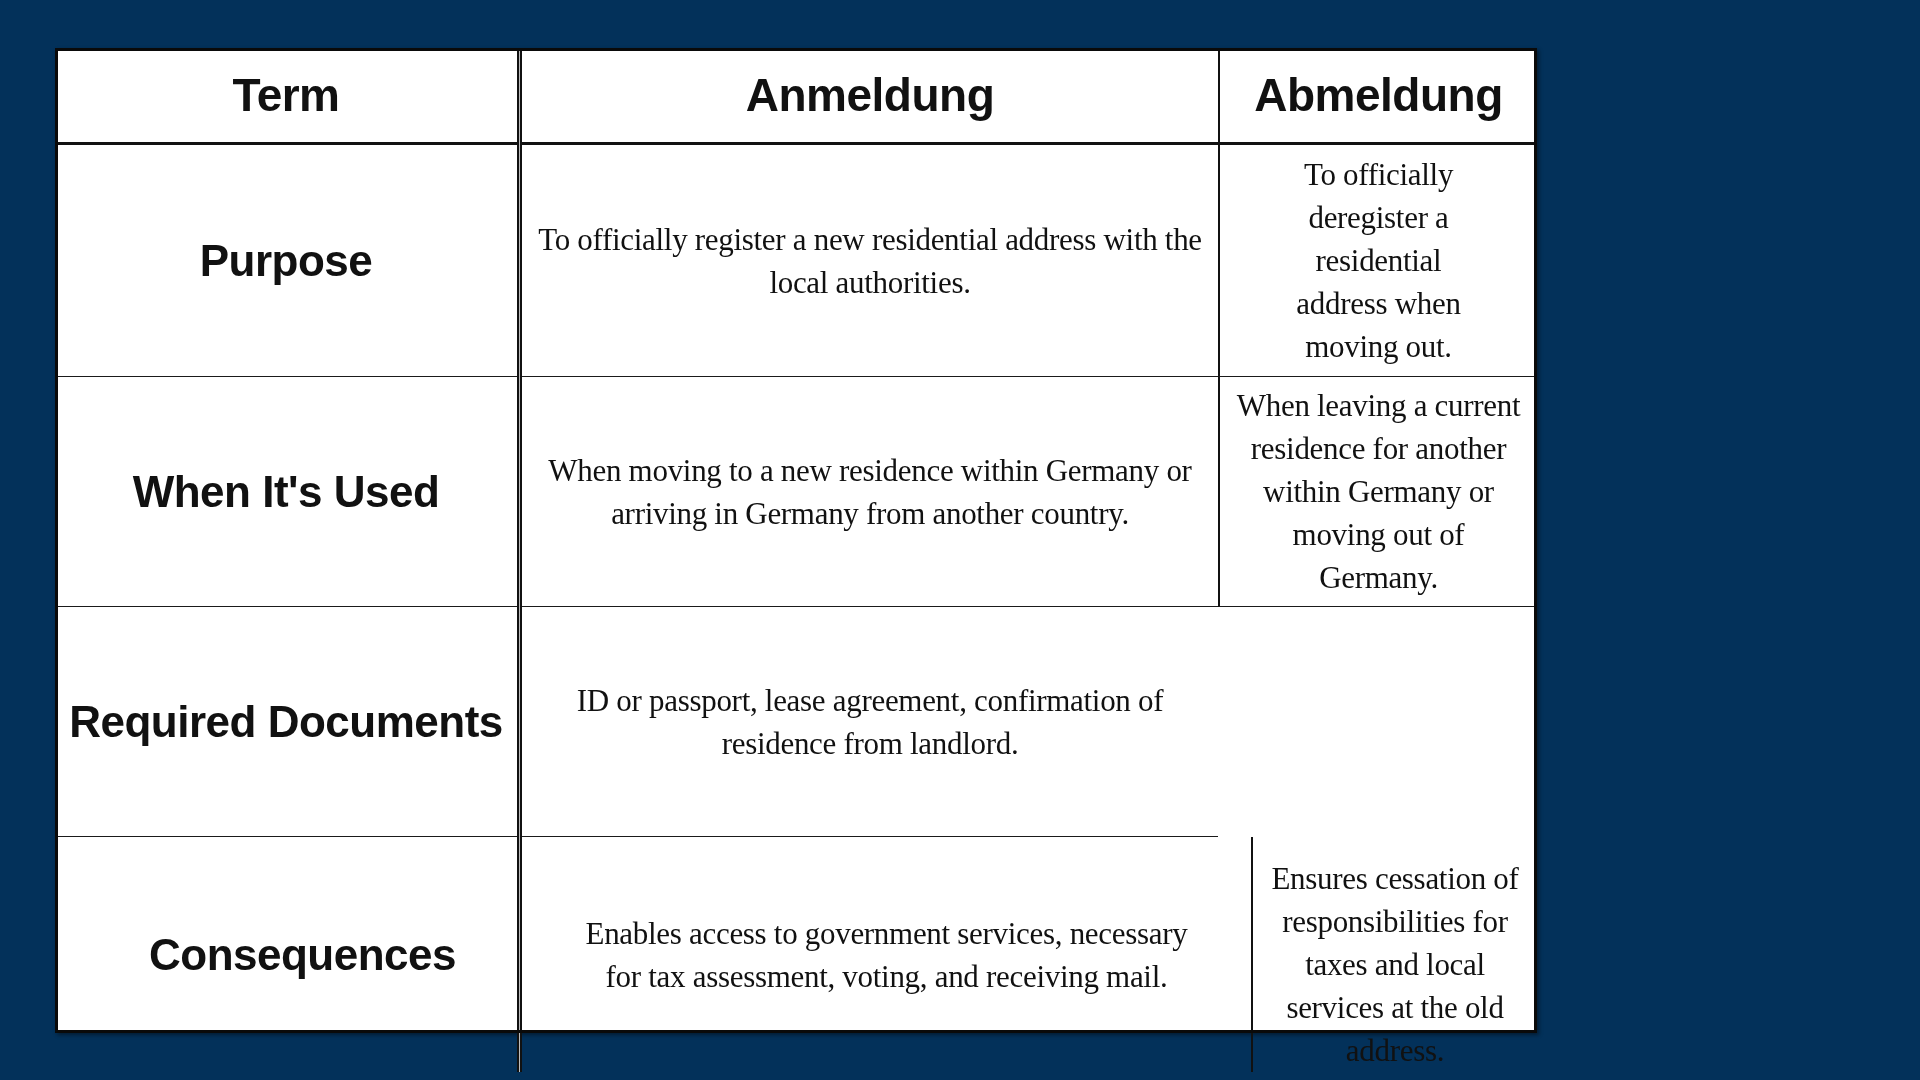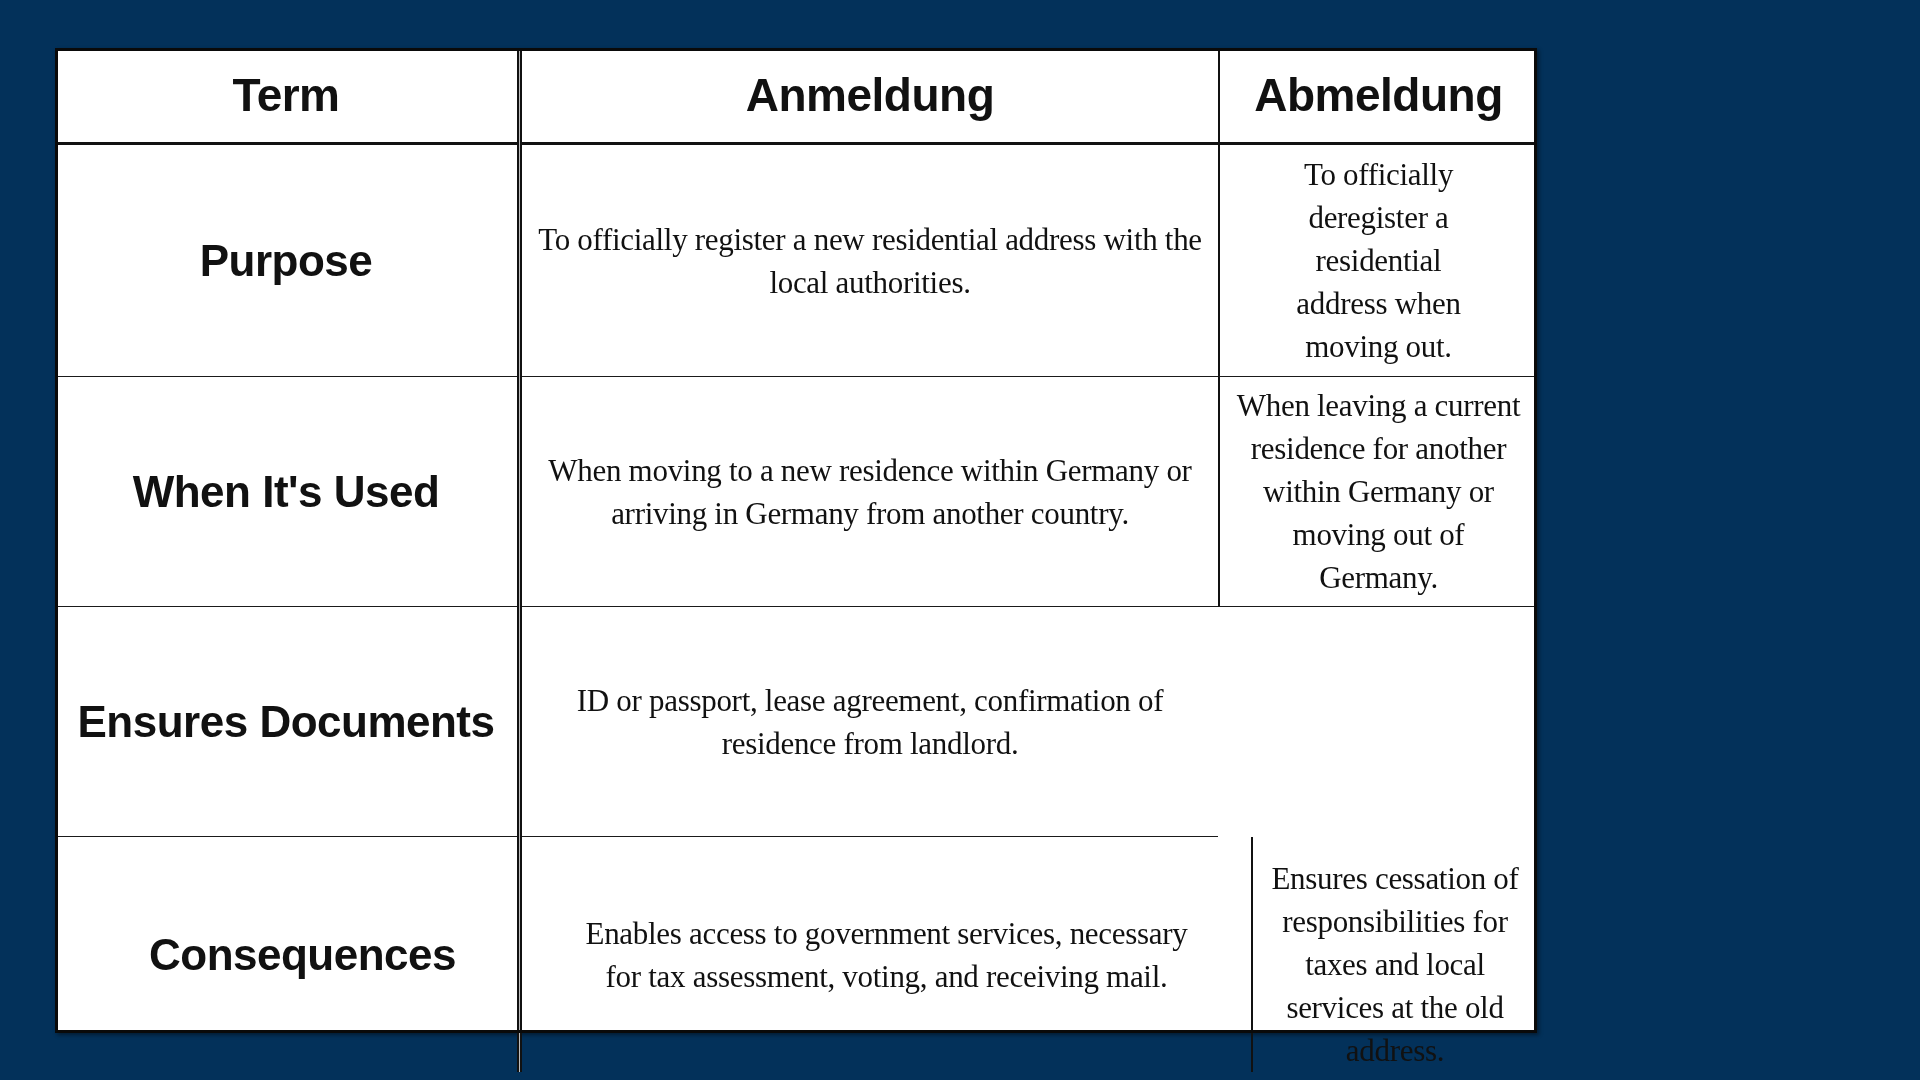--- a/index.html
+++ b/index.html
@@ -78,21 +78,21 @@
     <div class="cell head col-d" style="grid-row:1;grid-column:4;">Abmeldung</div>
 
     <div class="cell term" style="grid-row:2;grid-column:1;">Purpose</div>
     <div class="cell body-text" style="grid-row:2;grid-column:3;">To officially register a new residential address with the local authorities.</div>
     <div class="cell body-text col-d" style="grid-row:2;grid-column:4;padding:0 56px;">To officially deregister a residential address when moving out.</div>
 
     <div class="cell term" style="grid-row:3;grid-column:1;">When It's Used</div>
     <div class="cell body-text" style="grid-row:3;grid-column:3;">When moving to a new residence within Germany or arriving in Germany from another country.</div>
     <div class="cell body-text col-d" style="grid-row:3;grid-column:4;">When leaving a current residence for another within Germany or moving out of Germany.</div>
 
-    <div class="cell term" style="grid-row:4;grid-column:1;">Ensures Documents</div>
+    <div class="cell term" style="grid-row:4;grid-column:1;">Required Documents</div>
     <div class="cell body-text" style="grid-row:4;grid-column:3;padding:0 50px;">ID or passport, lease agreement, confirmation of residence from landlord.</div>
 
     <div class="cell term last" style="grid-row:5;grid-column:1;">Consequences</div>
     <div class="cell body-text last" style="grid-row:5;grid-column:3;">Enables access to government services, necessary for tax assessment, voting, and receiving mail.</div>
     <div class="cell body-text col-d last consq-d" style="grid-row:5;grid-column:4;">Ensures cessation of responsibilities for taxes and local services at the old address.</div>
   </div>
   <div class="frame"></div>
 </div>
 
 </body></html>

